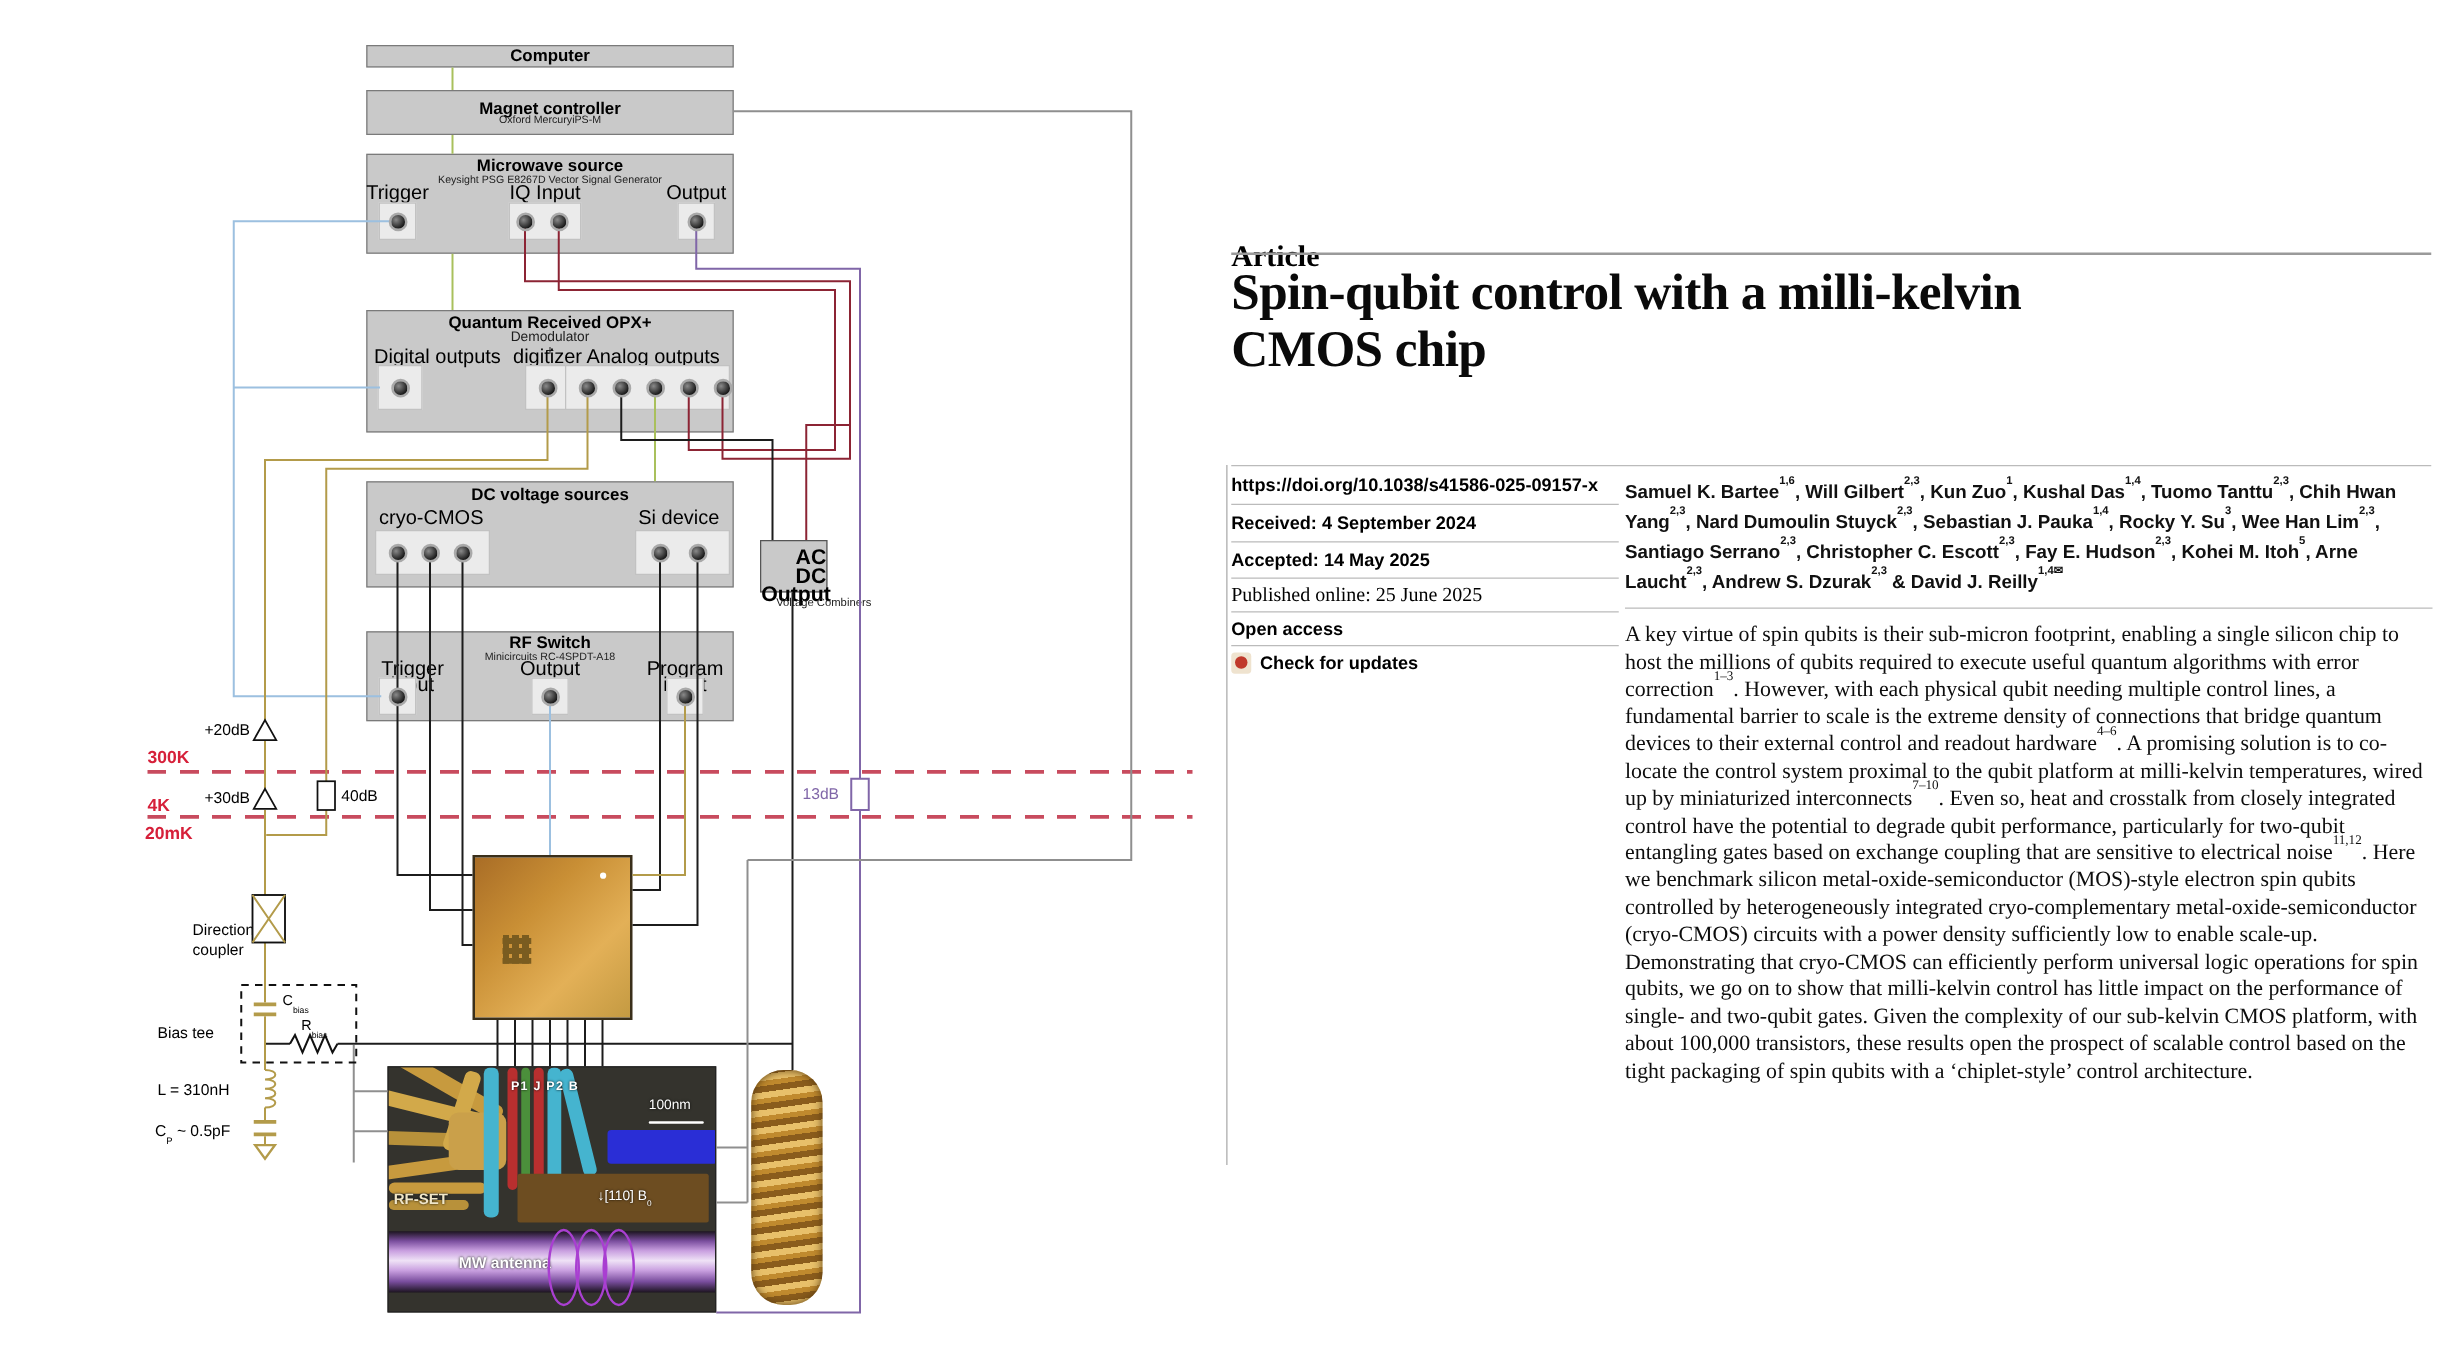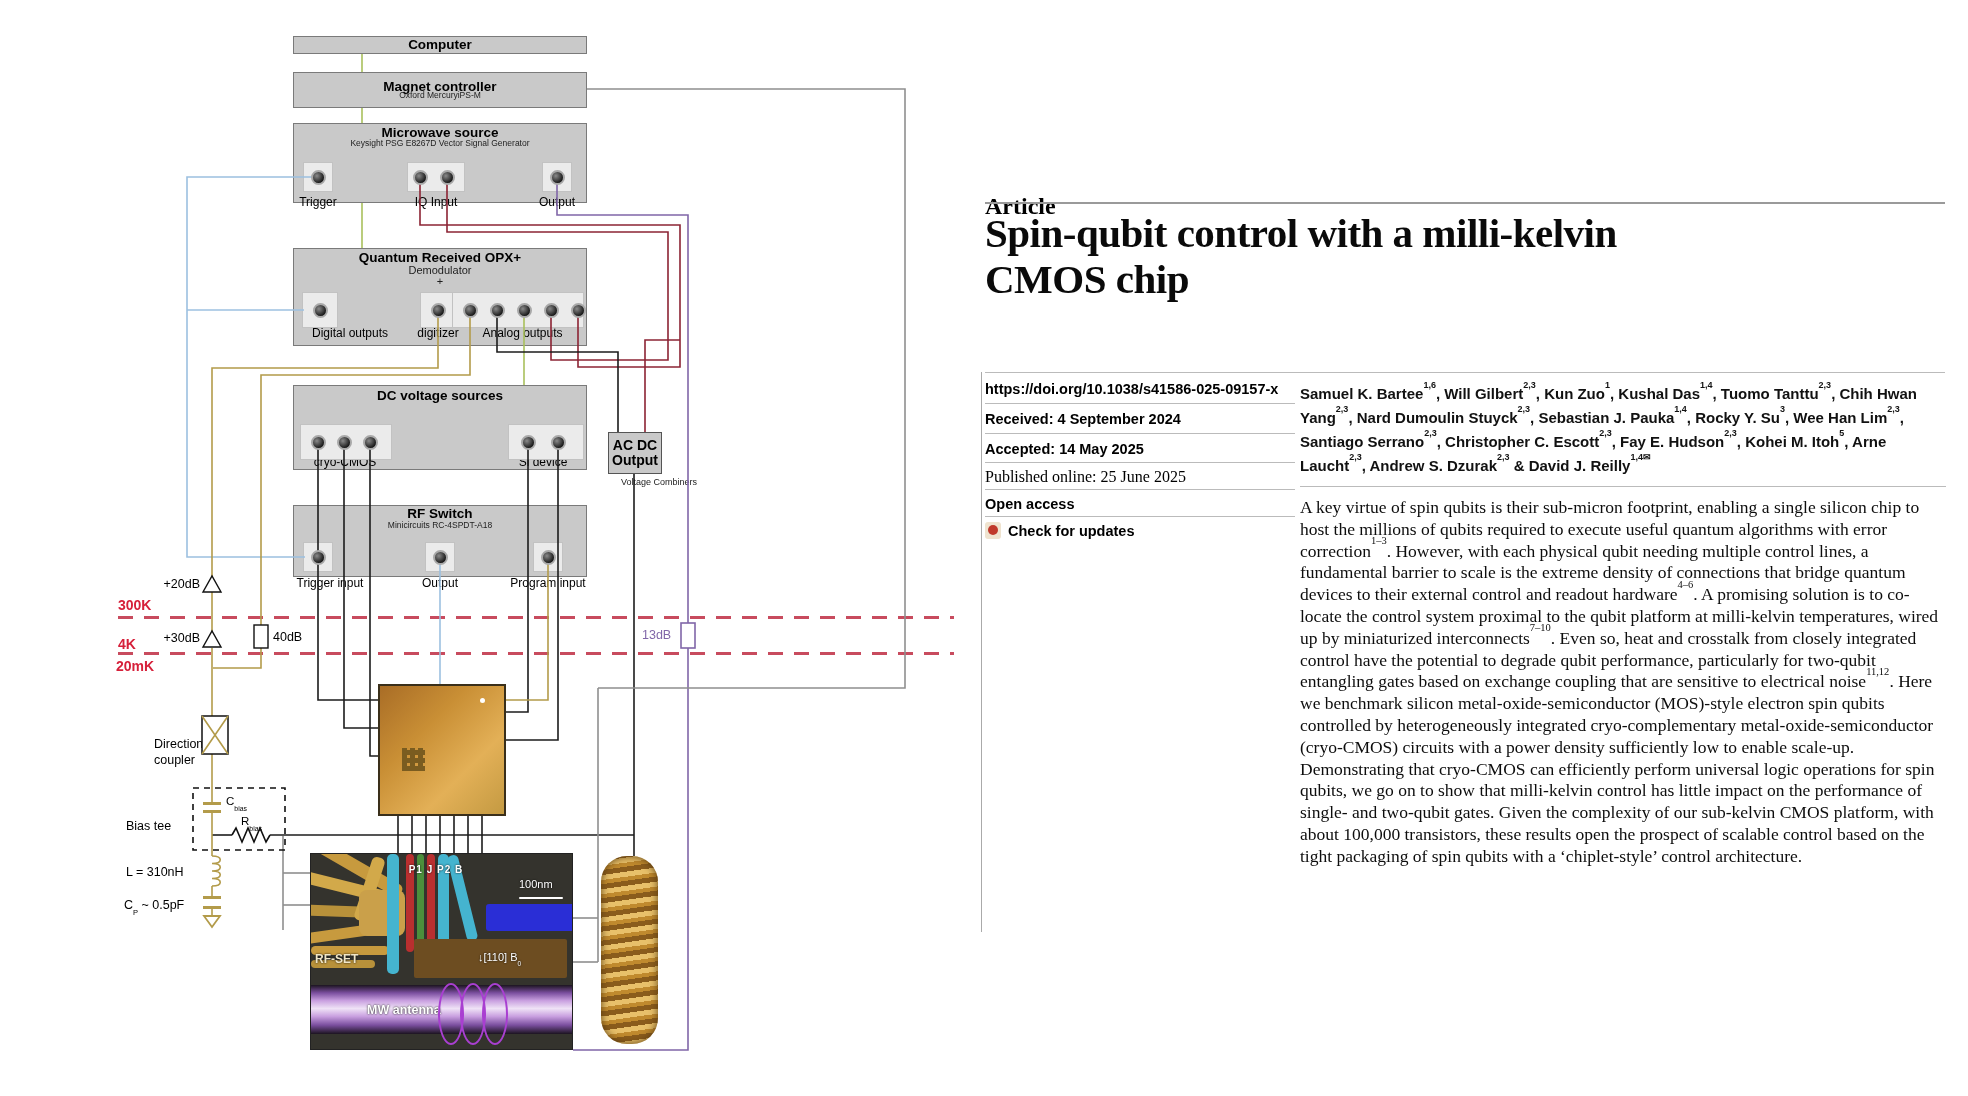--- a/index.html
+++ b/index.html
@@ -11,42 +11,42 @@
   html,body{margin:0;padding:0;background:#fff;}
   .canvas{position:relative;width:1968px;height:1096px;background:#ffffff;overflow:hidden;
           font-family:"Liberation Sans",sans-serif;color:#000;}
   
   .dbox{position:absolute;left:293px;width:294px;background:var(--box-fill);
         border:1px solid #7a7a7a;box-sizing:border-box;}
   .btitle{position:absolute;left:293px;width:294px;text-align:center;
           font-size:13.5px;font-weight:bold;line-height:14px;}
   .bsub{position:absolute;left:293px;width:294px;text-align:center;
         font-size:8.5px;color:#1d1d1d;line-height:9px;}
-  .plabel{position:absolute;font-size:12px;text-align:center;line-height:13px;margin-top:48px;}
+  .plabel{position:absolute;font-size:16px;text-align:center;line-height:13px;}
   .psq{position:absolute;background:#ebebeb;border:1px solid #c2c2c2;box-sizing:border-box;}
   .dot{position:absolute;width:11px;height:11px;border-radius:50%;z-index:6;
        background:radial-gradient(circle at 35% 35%,#8a8a8a,#141414 75%);
        border:2px solid #a9a9a9;}
   .stage-line{position:absolute;height:3px;z-index:1;
       background:repeating-linear-gradient(90deg,var(--stage) 0 15px,transparent 15px 26px);}
   .temp{position:absolute;font-size:14px;font-weight:bold;color:var(--temp);z-index:2;}
   .anno{position:absolute;font-size:12.5px;line-height:16px;z-index:2;}
   .annoR{text-align:right;}
   .purpleTxt{color:var(--wire-purple);}
   sup{font-size:60%;line-height:0;position:relative;top:-0.55em;}
   sub{font-size:60%;line-height:0;position:relative;top:0.35em;}
   svg.wires{position:absolute;left:0;top:0;z-index:3;}
   svg.wires path, svg.wires line, svg.wires polyline{fill:none;stroke-width:1.6px;}
   .w-green{stroke:var(--wire-green);} .w-blue{stroke:var(--wire-blue);}
   .w-maroon{stroke:var(--wire-maroon);} .w-khaki{stroke:var(--wire-khaki);}
   .w-purple{stroke:var(--wire-purple);} .w-gray{stroke:var(--wire-gray);}
   .w-black{stroke:var(--wire-black);}
   .acdc{position:absolute;left:608px;top:432px;width:54px;height:42px;background:var(--box-fill);
-        border:1px solid #555;box-sizing:border-box;text-align:center;
-        font-size:14px;font-weight:bold;line-height:15px;padding-top:5px;z-index:2;}
+        border:1px solid #555;box-sizing:border-box;text-align:right;
+        font-size:17px;font-weight:bold;line-height:15px;padding-top:5px;z-index:2;}
   .vnote{position:absolute;left:618px;top:477px;width:82px;font-size:9px;line-height:10px;
          text-align:center;color:#222;z-index:2;}
   
   .chip{position:absolute;left:378px;top:684px;width:128px;height:132px;z-index:2;
         border:2px solid #3a2f1a;box-sizing:border-box;
         background:linear-gradient(135deg,#a96d26 0%,#c98f35 35%,#e3b057 68%,#c49a42 100%);}
   .chip .grid{position:absolute;left:22px;top:62px;width:23px;height:23px;
         background:
          repeating-linear-gradient(0deg,#7a5c20 0 5px,transparent 5px 8px),
          repeating-linear-gradient(90deg,#7a5c20 0 5px,transparent 5px 8px);}

